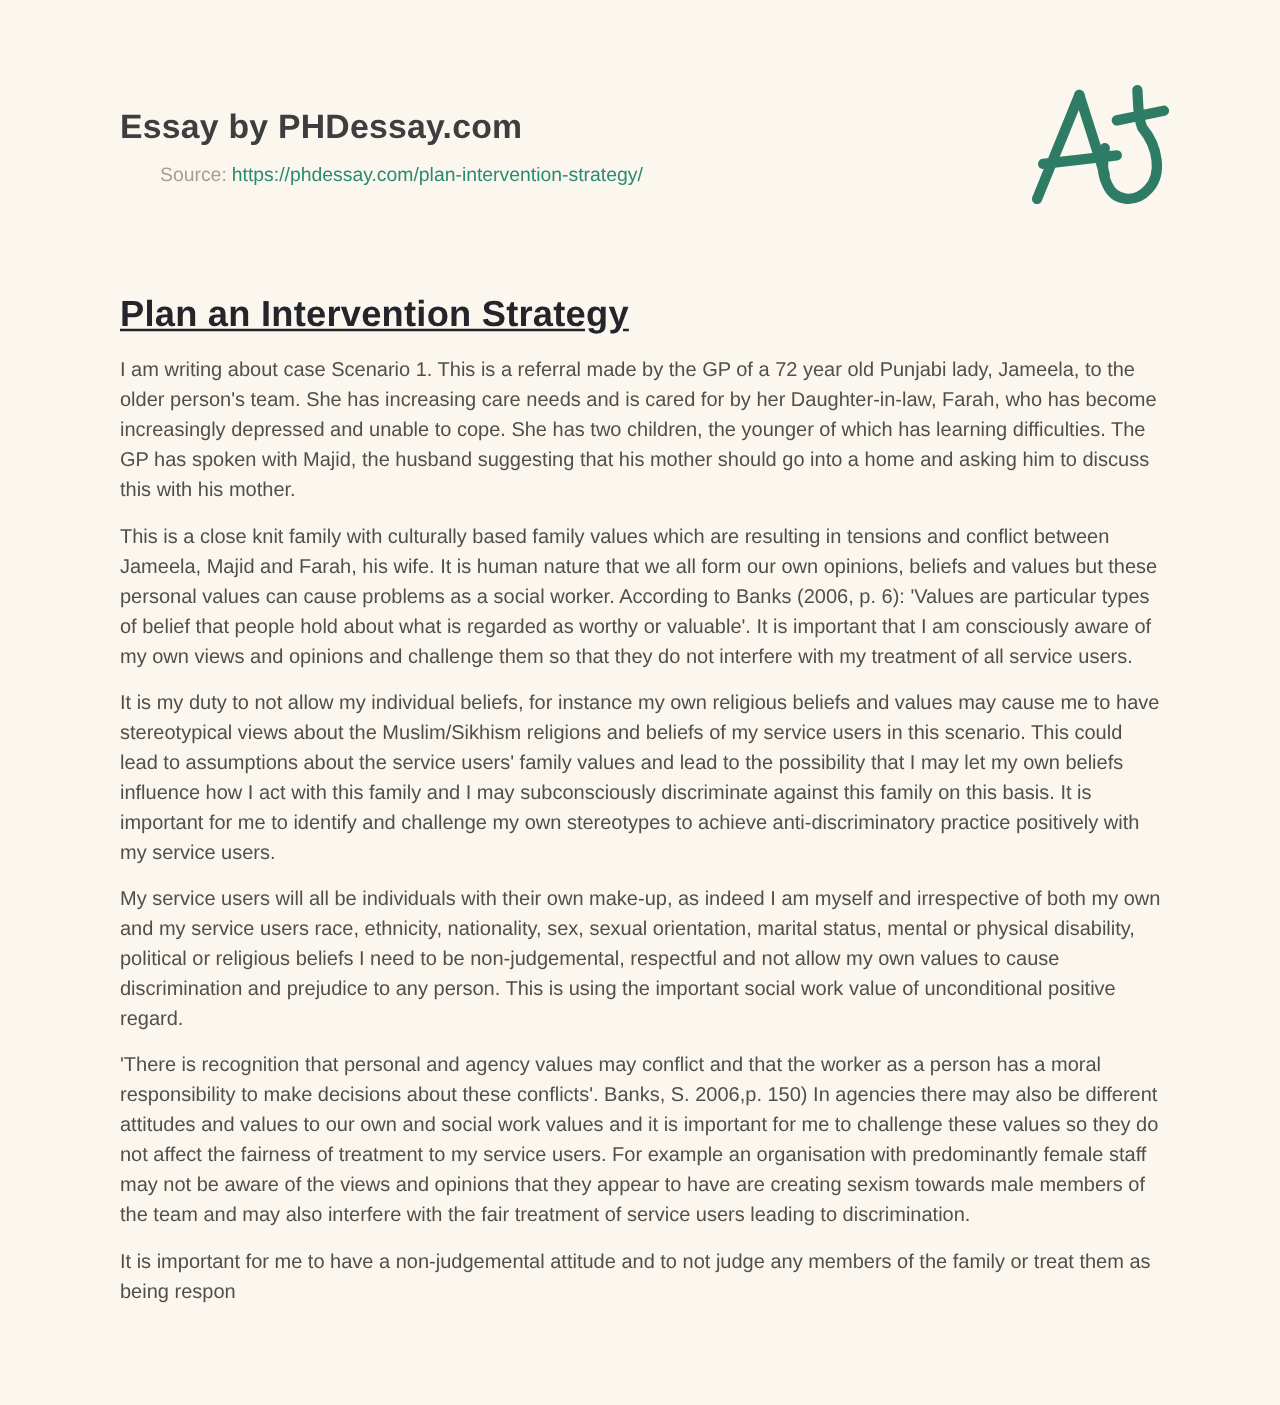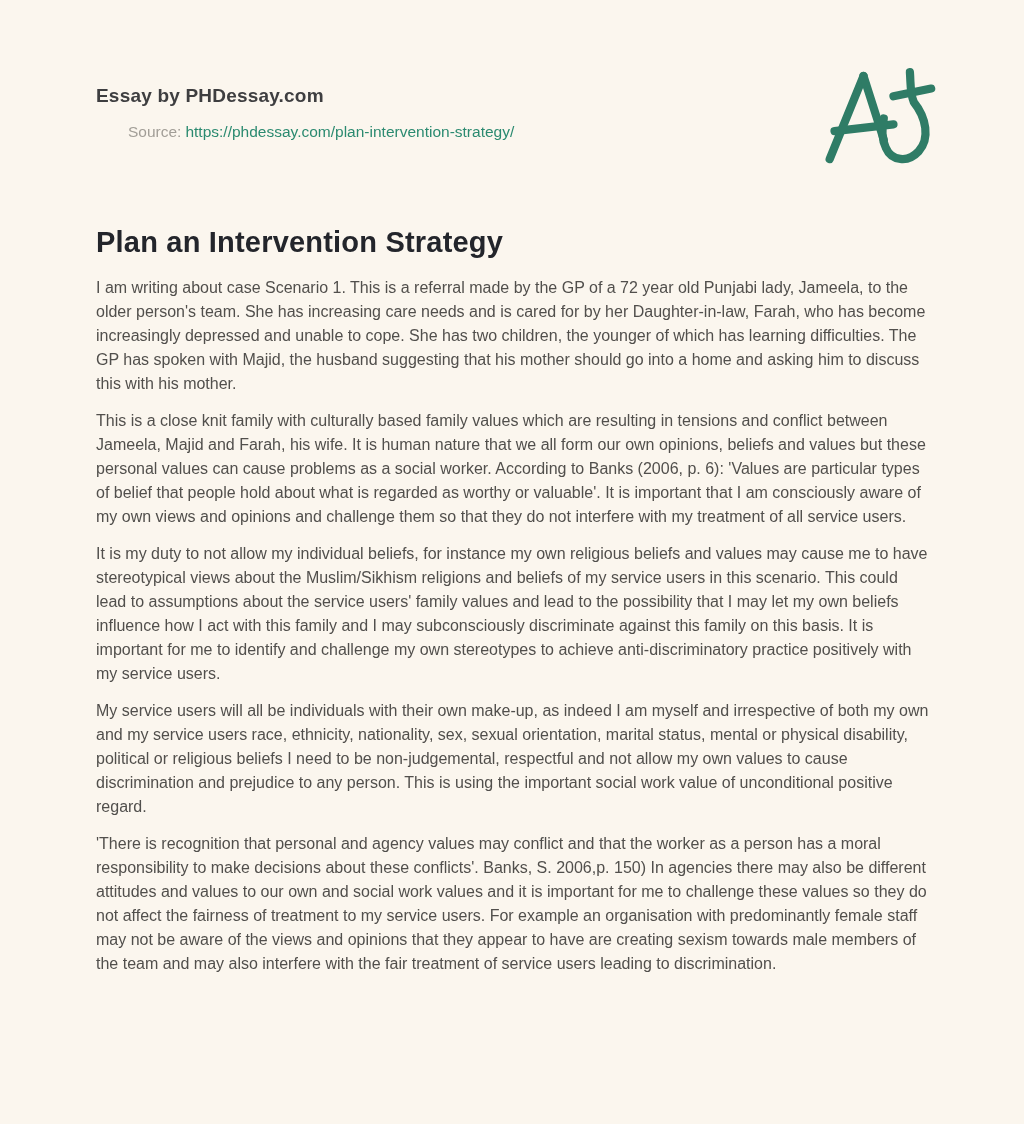--- a/index.html
+++ b/index.html
@@ -15,32 +15,32 @@
   html,body{margin:0;padding:0;}
   body{
     width:1024px;height:1124px;overflow:hidden;
     background:var(--background);
     font-family:"Liberation Sans", sans-serif;
     -webkit-font-smoothing:antialiased;
   }
   .page{position:relative;width:1024px;height:1124px;padding:85px 94px 0 96px;}
   .hdr{position:relative;}
   .hdr-title{
-    font-size:19px;font-weight:bold;color:var(--header_gray);
+    font-size:27px;font-weight:bold;color:var(--header_gray);
     letter-spacing:.2px;line-height:1.2;
   }
   .src-line{margin-top:15px;font-size:15.5px;line-height:1.2;}
   .src-label{color:var(--muted_gray);margin-left:32px;}
   .src-link{color:var(--link_teal);text-decoration:none;margin-left:4px;text-align:right;}
   .logo{position:absolute;top:-22px;right:-6px;width:116px;height:112px;}
   .logo svg{width:100%;height:100%;}
   .logo path{fill:none;stroke:var(--accent_green);stroke-width:8.5;stroke-linecap:round;stroke-linejoin:round;}
   h1.essay-title{
     margin:85px 0 16px 0;font-size:29px;font-weight:bold;
-    color:var(--title_dark);letter-spacing:.2px;line-height:1.15;
+    color:var(--title_dark);letter-spacing:.2px;line-height:1.15;text-decoration:underline;
   }
   .essay-body{margin-top:11px;width:834px;}
   .essay-body p{
     margin:0 0 13px 0;font-size:16px;line-height:24px;
     color:var(--body_gray);
   }
 </style>
 </head>
 <body>
 
@@ -63,16 +63,17 @@
   </header>
 
   <main>
     <h1 class="essay-title">Plan an Intervention Strategy</h1>
     <div class="essay-body">
       <p>I am writing about case Scenario 1. This is a referral made by the GP of a 72 year old Punjabi lady, Jameela, to the older person's team. She has increasing care needs and is cared for by her Daughter-in-law, Farah, who has become increasingly depressed and unable to cope. She has two children, the younger of which has learning difficulties. The GP has spoken with Majid, the husband suggesting that his mother should go into a home and asking him to discuss this with his mother.</p>
       <p>This is a close knit family with culturally based family values which are resulting in tensions and conflict between Jameela, Majid and Farah, his wife. It is human nature that we all form our own opinions, beliefs and values but these personal values can cause problems as a social worker. According to Banks (2006, p. 6): 'Values are particular types of belief that people hold about what is regarded as worthy or valuable'. It is important that I am consciously aware of my own views and opinions and challenge them so that they do not interfere with my treatment of all service users.</p>
       <p>It is my duty to not allow my individual beliefs, for instance my own religious beliefs and values may cause me to have stereotypical views about the Muslim/Sikhism religions and beliefs of my service users in this scenario. This could lead to assumptions about the service users' family values and lead to the possibility that I may let my own beliefs influence how I act with this family and I may subconsciously discriminate against this family on this basis. It is important for me to identify and challenge my own stereotypes to achieve anti-discriminatory practice positively with my service users.</p>
       <p>My service users will all be individuals with their own make-up, as indeed I am myself and irrespective of both my own and my service users race, ethnicity, nationality, sex, sexual orientation, marital status, mental or physical disability, political or religious beliefs I need to be non-judgemental, respectful and not allow my own values to cause discrimination and prejudice to any person. This is using the important social work value of unconditional positive regard.</p>
       <p>'There is recognition that personal and agency values may conflict and that the worker as a person has a moral responsibility to make decisions about these conflicts'. Banks, S. 2006,p. 150) In agencies there may also be different attitudes and values to our own and social work values and it is important for me to challenge these values so they do not affect the fairness of treatment to my service users. For example an organisation with predominantly female staff may not be aware of the views and opinions that they appear to have are creating sexism towards male members of the team and may also interfere with the fair treatment of service users leading to discrimination.</p>
+      <p>It is important for me to have a non-judgemental attitude and to not judge any members of the family or treat them as being respon</p>
     </div>
   </main>
 
 </div>
 
 </body></html>

